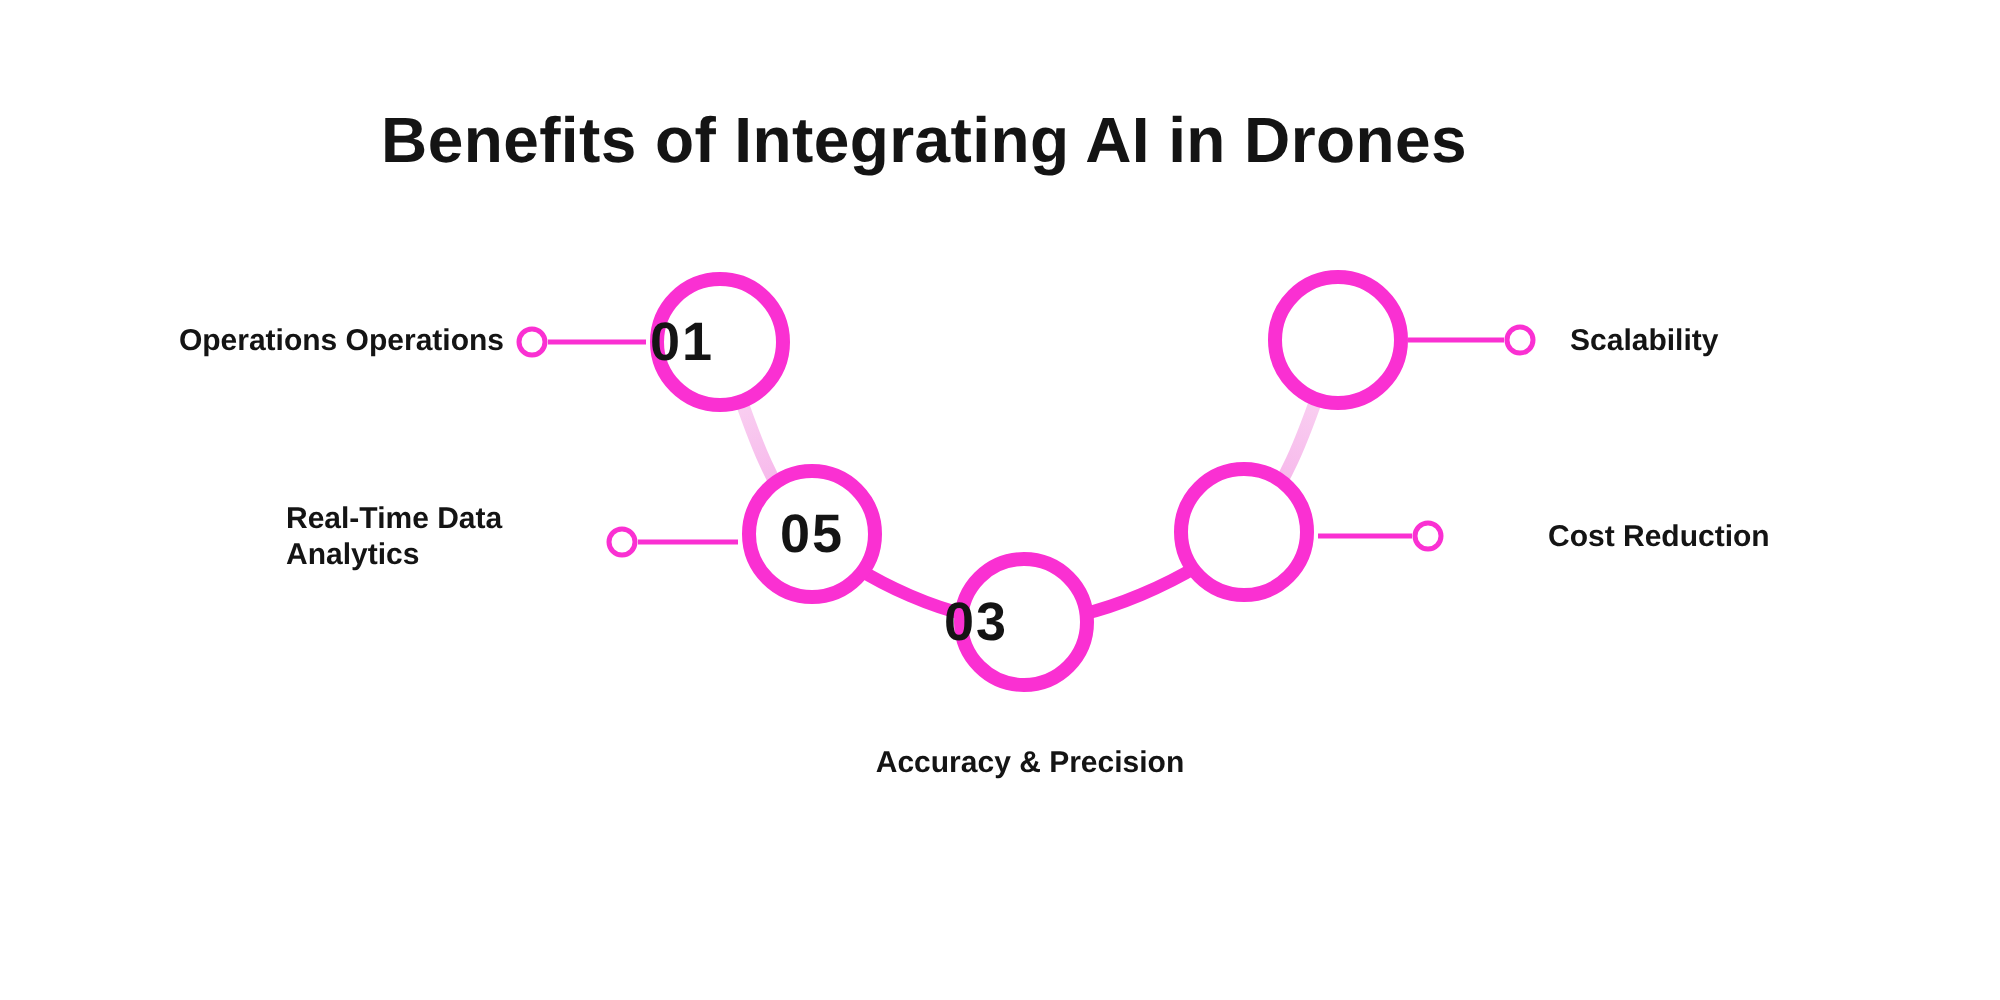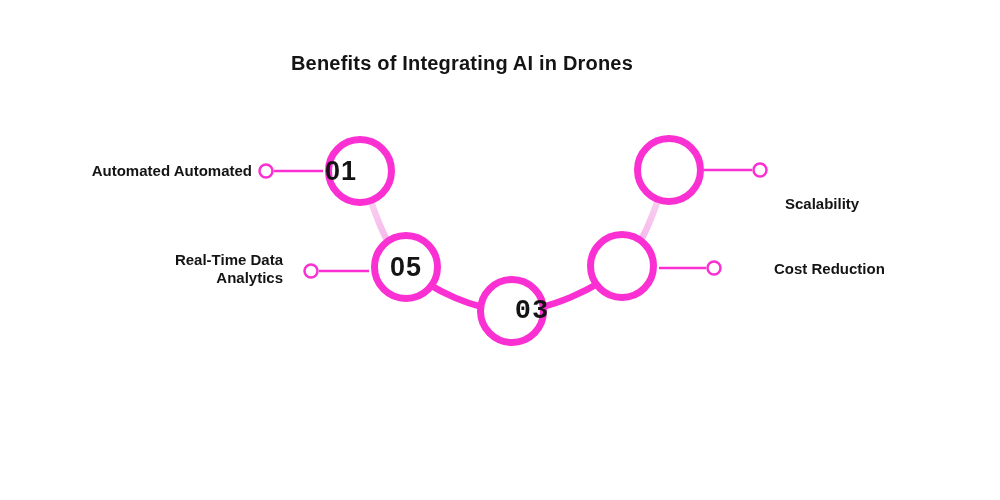--- a/index.html
+++ b/index.html
@@ -9,49 +9,49 @@
     --text:#141414;
     --bg:#FFFFFF;
   }
   html,body{margin:0;padding:0;background:#fff;}
   .stage{
     position:relative;width:1000px;height:500px;background:var(--bg);
     font-family:"Liberation Sans",sans-serif;overflow:hidden;
   }
   .title{
     position:absolute;top:52px;left:0;width:924px;text-align:center;
-    font-size:20px;font-weight:bold;color:var(--text);letter-spacing:0.2px;
+    font-size:32px;font-weight:bold;color:var(--text);letter-spacing:0.2px;
   }
   .diagram-svg{position:absolute;left:0;top:0;}
   .curve{fill:none;stroke-width:6.5;stroke-linecap:round;}
   .curve.bright{stroke:var(--accent);}
   .node-ring{fill:#fff;stroke:var(--accent);stroke-width:7;}
   .connector-line{stroke:var(--accent);stroke-width:2.5;}
   .connector-dot{fill:#fff;stroke:var(--accent);stroke-width:2.5;}
   .grad-stop-a{stop-color:var(--pale);}
   .grad-stop-b{stop-color:var(--pale2);}
   .num{
     position:absolute;width:70px;height:70px;display:flex;align-items:center;
     justify-content:center;font-size:27px;font-weight:bold;color:var(--text);
     letter-spacing:1px;
   }
   .num-1{left:306px;top:136px;}
   .num-2{left:371px;top:232px;}
-  .num-3{left:497px;top:276px;font-family:Liberation Mono, monospace;}
+  .num-3{left:453px;top:276px;}
   .num-4{left:587px;top:231px;}
   .num-5{left:634px;top:135px;}
   .label{
     position:absolute;font-size:15px;font-weight:bold;color:var(--text);
     line-height:18px;white-space:nowrap;
   }
   .label-1{right:748px;top:162px;text-align:right;}
-  .label-2{right:717px;top:251px;width:140px;text-align:right;white-space:normal;}
+  .label-2{right:717px;top:251px;width:140px;white-space:normal;}
   .label-3{left:515px;top:373px;transform:translateX(-50%);}
   .label-4{left:774px;top:260px;}
-  .label-5{left:785px;top:162px;margin-top:33px;}
+  .label-5{left:785px;top:162px;}
 </style>
 </head>
 <body>
 
 <div class="stage">
 
   <div class="title">Benefits of Integrating AI in Drones</div>
 
   <svg class="diagram-svg" width="1000" height="500" viewBox="0 0 1000 500">
     <defs>
@@ -86,18 +86,19 @@
     <circle class="node-ring" cx="406" cy="267" r="31.5"></circle>
     <circle class="node-ring" cx="512" cy="311" r="31.5"></circle>
     <circle class="node-ring" cx="622" cy="266" r="31.5"></circle>
     <circle class="node-ring" cx="669" cy="170" r="31.5"></circle>
   </svg>
 
   <div class="num num-1">01</div>
   <div class="num num-2">05</div>
   <div class="num num-3">03</div>
 
-  <div class="label label-1">Automated Automated</div>
+  <div class="label label-1">Operations Operations</div>
   <div class="label label-2">Real-Time Data Analytics</div>
+  <div class="label label-3">Accuracy &amp; Precision</div>
   <div class="label label-4">Cost Reduction</div>
   <div class="label label-5">Scalability</div>
 
 </div>
 
 </body></html>

